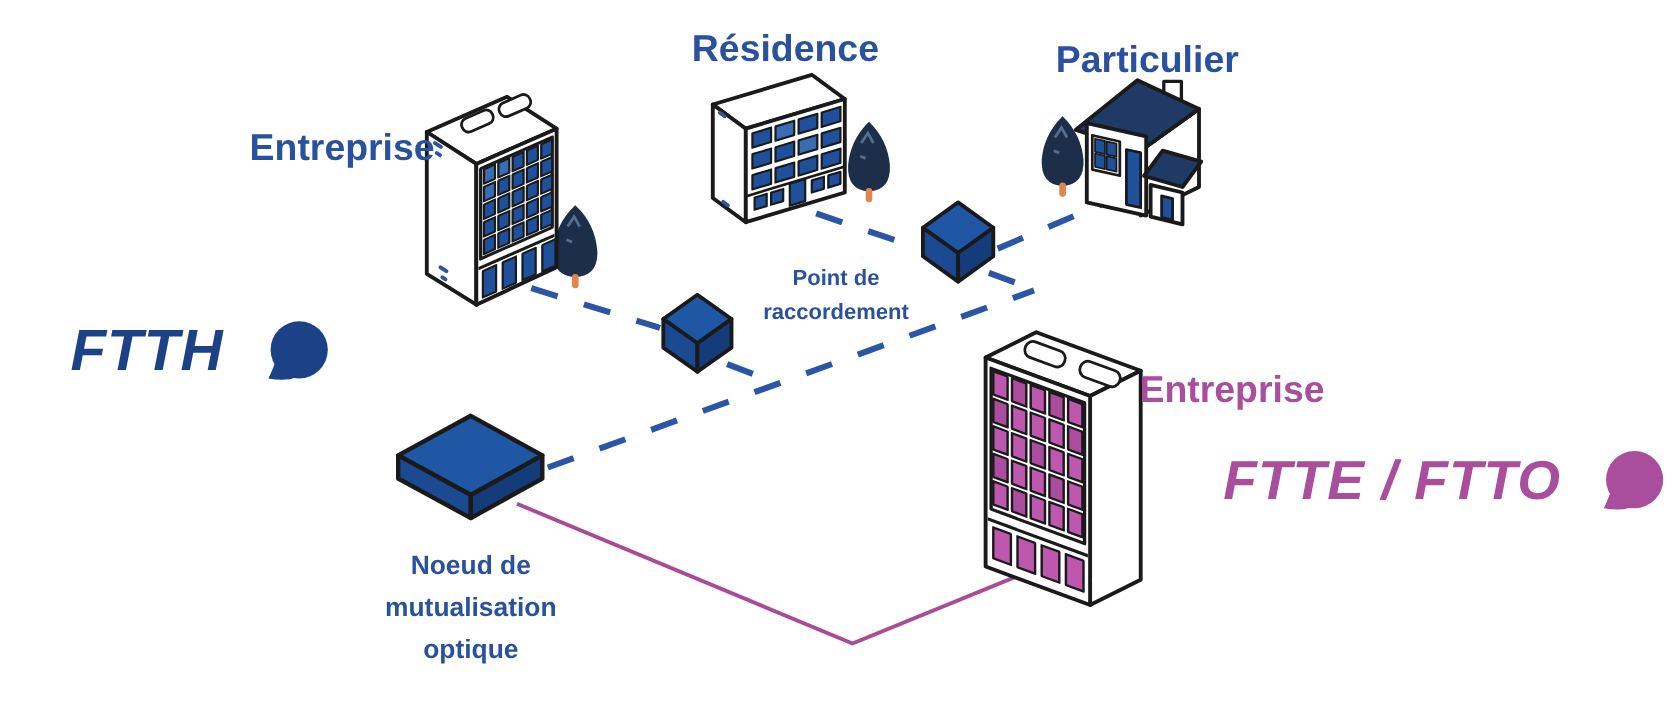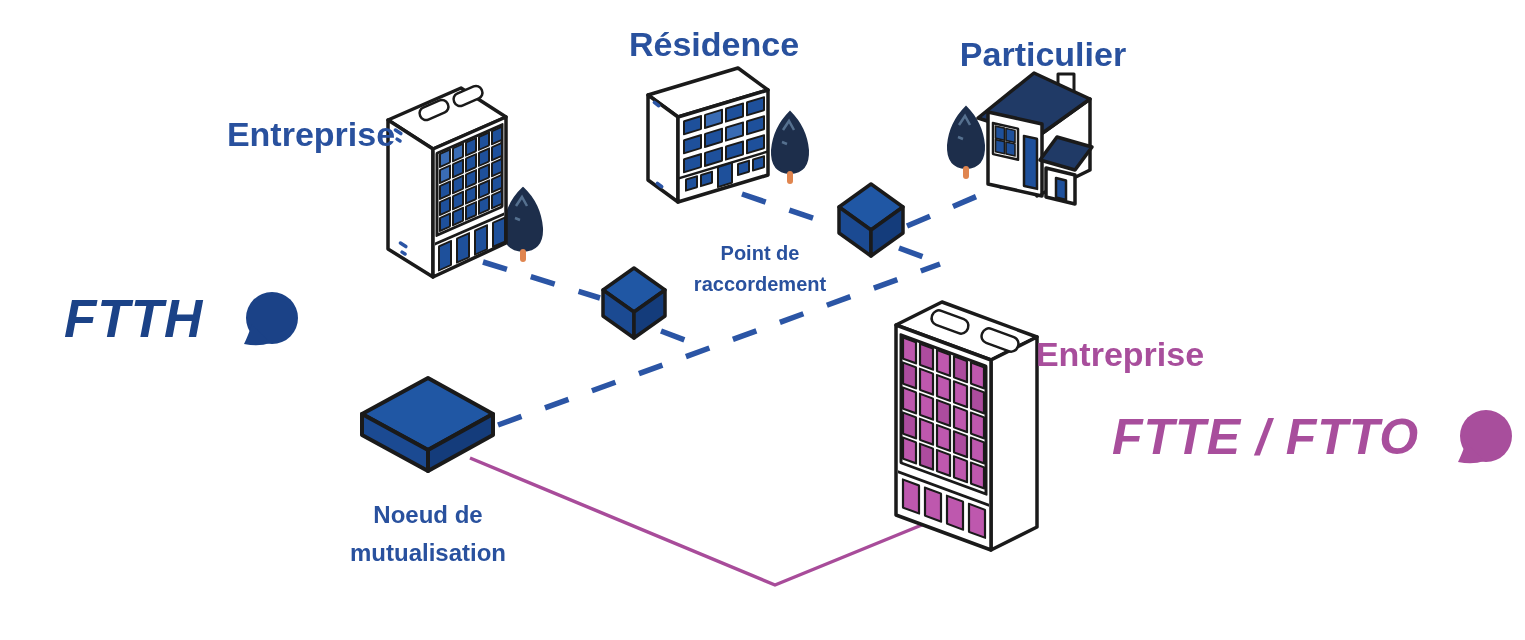--- a/index.html
+++ b/index.html
@@ -256,20 +256,21 @@
   <div class="lbl" id="particulier-label">Particulier</div>
 
   <div class="lbl" id="pm-label">
     <div>Point de</div>
     <div>raccordement</div>
   </div>
 
   <div class="lbl" id="nro-label">
     <div>Noeud de</div>
     <div>mutualisation</div>
+    <div>optique</div>
   </div>
 
   <div class="lbl magenta" id="entreprise-ftto-label">Entreprise</div>
 
   <div class="heading" id="ftth-heading">FTTH</div>
 
   <div class="heading" id="ftte-heading">FTTE / FTTO</div>
 </div>
 
 </body></html>

